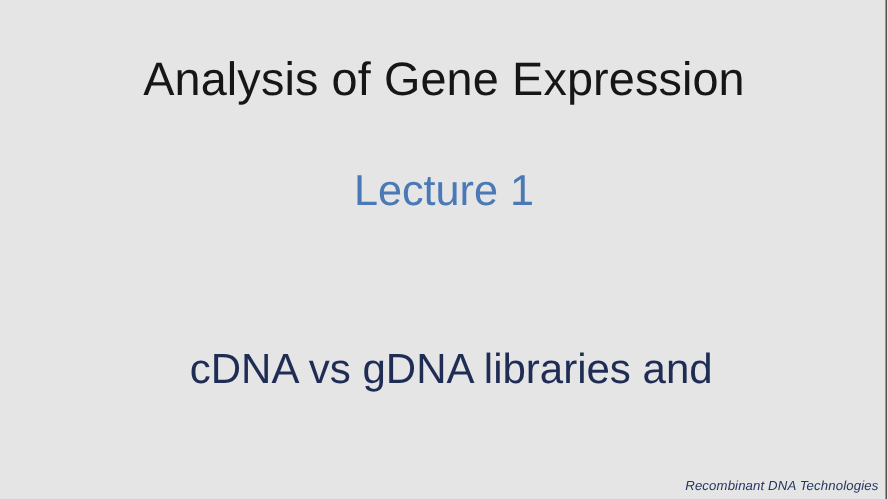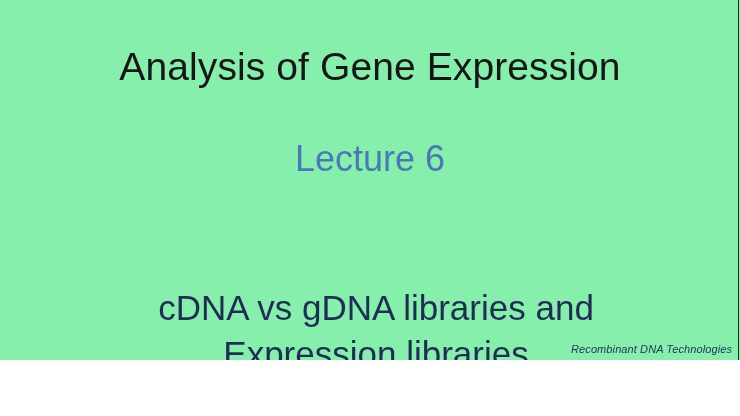--- a/index.html
+++ b/index.html
@@ -9,22 +9,22 @@
     background: #ffffff;
   }
 
   body {
     font-family: "Liberation Sans", sans-serif;
   }
 
   #slide {
     position: relative;
     width: 740px;
-    height: 360px;
-    background: #86efac;
+    height: 416px;
+    background: #e5e5e5;
     overflow: hidden;
     box-sizing: border-box;
   }
 
   
   .right-edge-rule {
     position: absolute;
     top: 0;
     right: 1px;
     width: 1px;
@@ -104,23 +104,22 @@
 </style>
 </head>
 <body>
 
 <div id="slide">
 
   <div class="right-edge-rule"></div>
 
   <div class="slide-title">Analysis of Gene Expression</div>
 
-  <div class="lecture-line">Lecture 6</div>
+  <div class="lecture-line">Lecture 1</div>
 
 
   <div class="subject-block">
     <span class="subject-line">cDNA vs gDNA libraries and</span>
-    <span class="subject-line">Expression libraries</span>
   </div>
 
   <div class="footer-note">Recombinant DNA Technologies</div>
 
 </div>
 
 </body></html>

